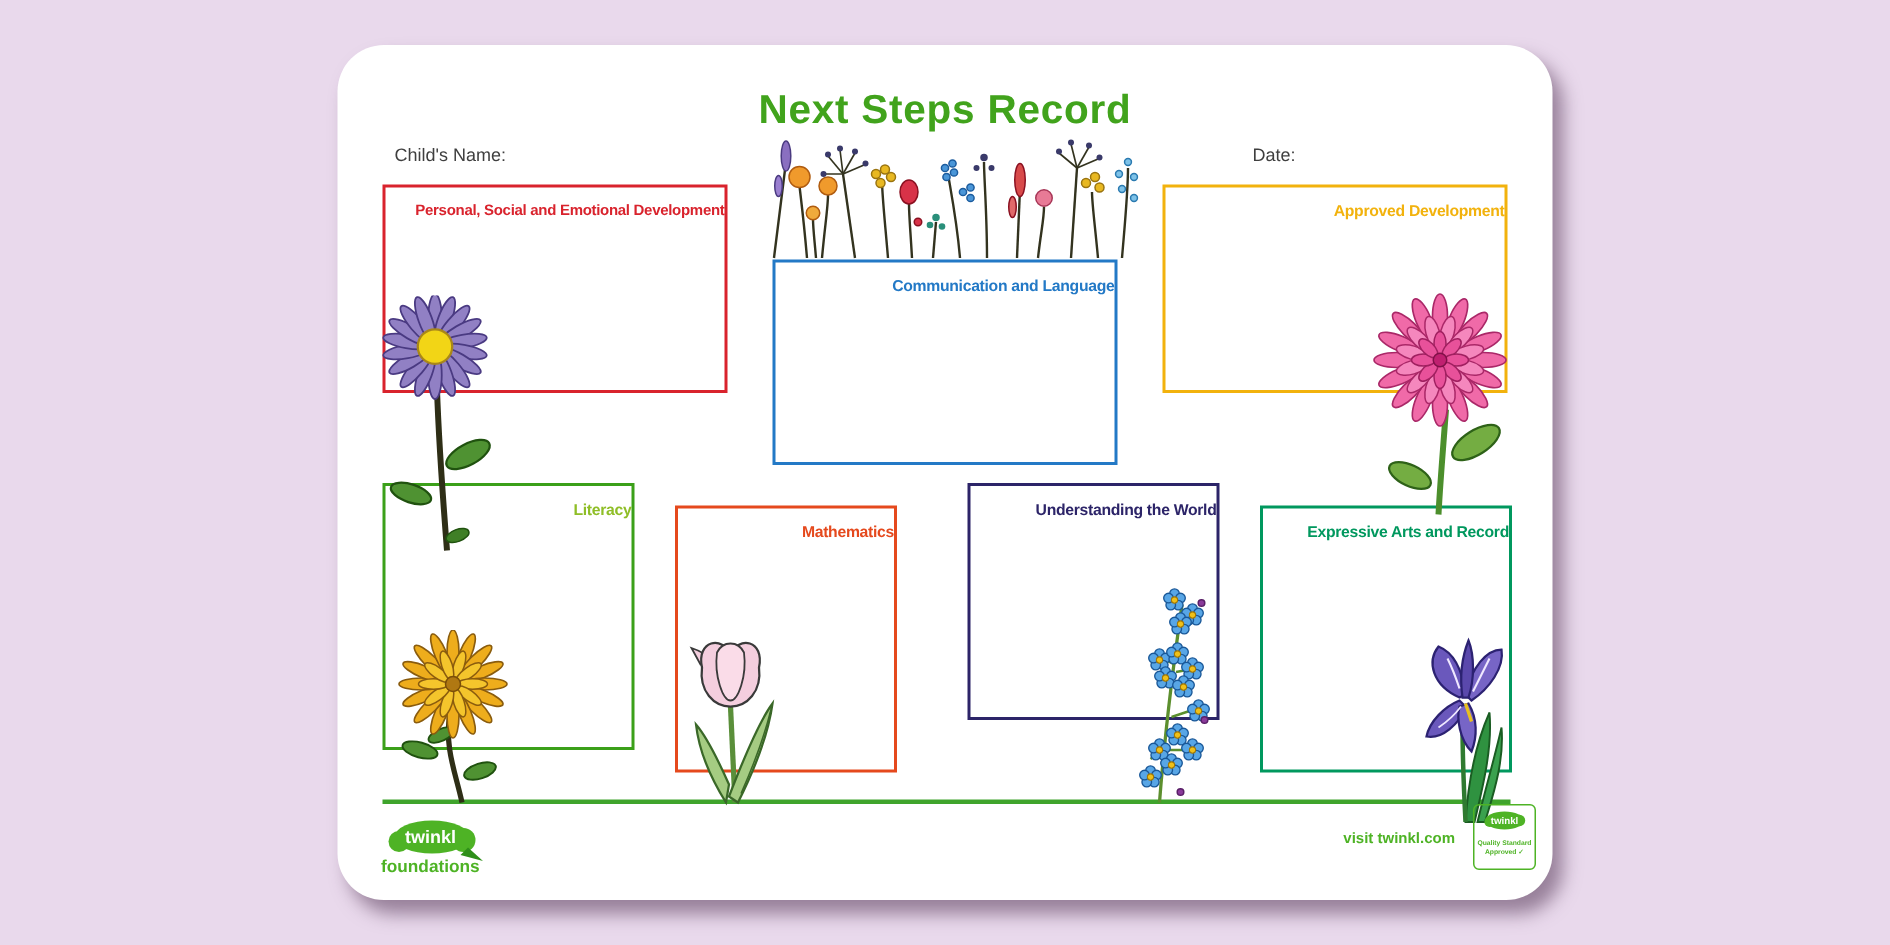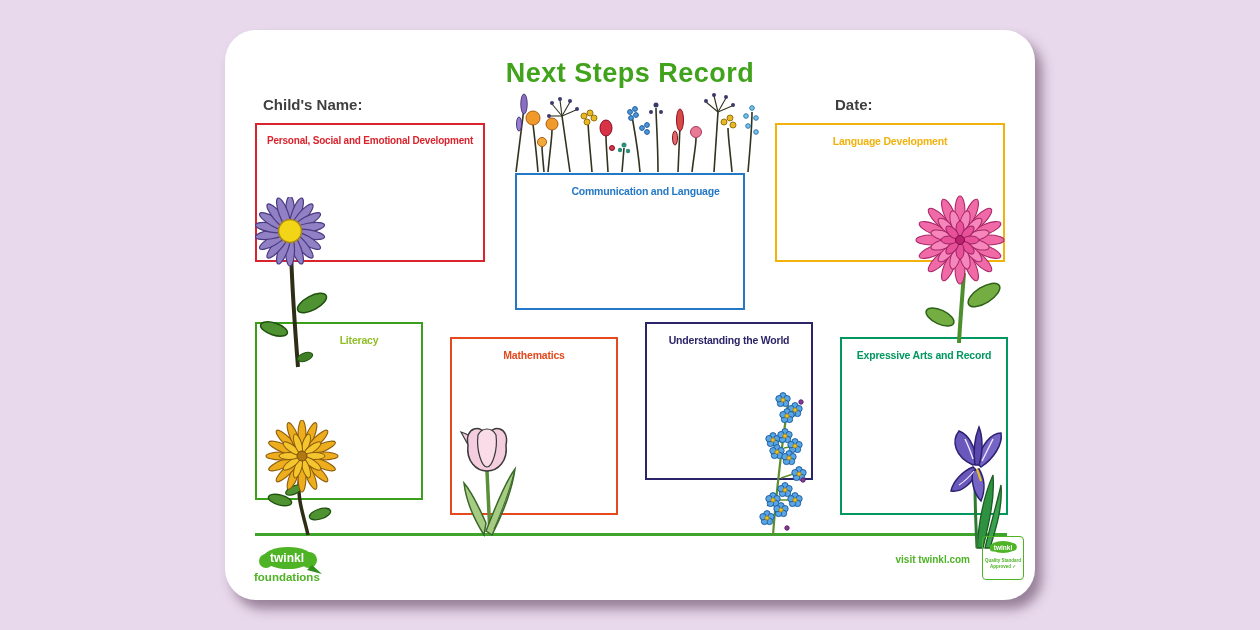--- a/index.html
+++ b/index.html
@@ -2,35 +2,35 @@
 <html><head>
 <meta charset="utf-8">
 <style>
   * { margin:0; padding:0; box-sizing:border-box; }
   html,body { width:1260px; height:630px; overflow:hidden; font-family:"Liberation Sans", sans-serif; }
   .canvas { position:absolute; inset:0; width:1260px; height:630px; background:#e9d9ec; }
   .page { position:absolute; left:225px; top:30px; width:810px; height:570px; background:#ffffff;
           box-shadow:7px 9px 12px rgba(84,54,86,0.55);border-radius:31px; }
   .title { position:absolute; top:28px; left:0; width:100%; text-align:center;
            font-size:27px; font-weight:bold; color:#41a31c; letter-spacing:0.5px; }
-  .field-label { position:absolute; font-size:15px; font-weight:bold; color:#3f3f3f;text-align:center; }
+  .field-label { position:absolute; font-size:12px; font-weight:normal; color:#3f3f3f;text-align:center; }
   .fl-name { left:38px; top:66px; }
   .fl-date { left:610px; top:66px; }
   .box { position:absolute; background:#ffffff; border:2px solid #000; }
-  .box-label { margin-top:10px; text-align:center; font-weight:bold; font-size:10.5px;
+  .box-label { margin-top:10px; text-align:right; font-weight:bold; font-size:10.5px;
                letter-spacing:-0.2px; white-space:nowrap; }
   .b-psed { left:30px;  top:93px;  width:230px; height:139px; border-color:#d9232d; }
   .b-psed .box-label { color:#d9232d; font-size:10px; }
   .b-cl   { left:290px; top:143px; width:230px; height:137px; border-color:#2379c6; }
   .b-cl .box-label { color:#2379c6;padding-left:31px; }
   .b-pd   { left:550px; top:93px;  width:230px; height:139px; border-color:#f2b20d; }
   .b-pd .box-label { color:#f2b20d; }
   .b-lit  { left:30px;  top:292px; width:168px; height:178px; border-color:#3ba019; }
   .b-lit .box-label { color:#8fbe27;margin-left:40px; }
-  .b-math { left:225px; top:307px; width:168px; height:178px; border-color:#e5491d; }
+  .b-math { left:225px; top:307px; width:148px; height:178px; border-color:#e5491d; }
   .b-math .box-label { color:#e5491d; }
   .b-utw  { left:420px; top:292px; width:168px; height:158px; border-color:#2c2468; }
   .b-utw .box-label { color:#2c2468; }
   .b-ead  { left:615px; top:307px; width:168px; height:178px; border-color:#00985e; }
   .b-ead .box-label { color:#00985e; }
   .ground { position:absolute; left:30px; top:503px; width:752px; height:3px; background:#3fa42c; }
   .ill { position:absolute; }
   .i-meadow { left:275px; top:58px; }
   .i-aster  { left:20px;  top:167px; }
   .i-dahlia { left:685px; top:165px; }
@@ -148,21 +148,21 @@
         </g>
     </svg>
 
     <div class="box b-psed">
       <div class="box-label">Personal, Social and Emotional Development</div>
     </div>
     <div class="box b-cl">
       <div class="box-label">Communication and Language</div>
     </div>
     <div class="box b-pd">
-      <div class="box-label">Language Development</div>
+      <div class="box-label">Approved Development</div>
     </div>
     <div class="box b-lit">
       <div class="box-label">Literacy</div>
     </div>
     <div class="box b-math">
       <div class="box-label">Mathematics</div>
     </div>
     <div class="box b-utw">
       <div class="box-label">Understanding the World</div>
     </div>

